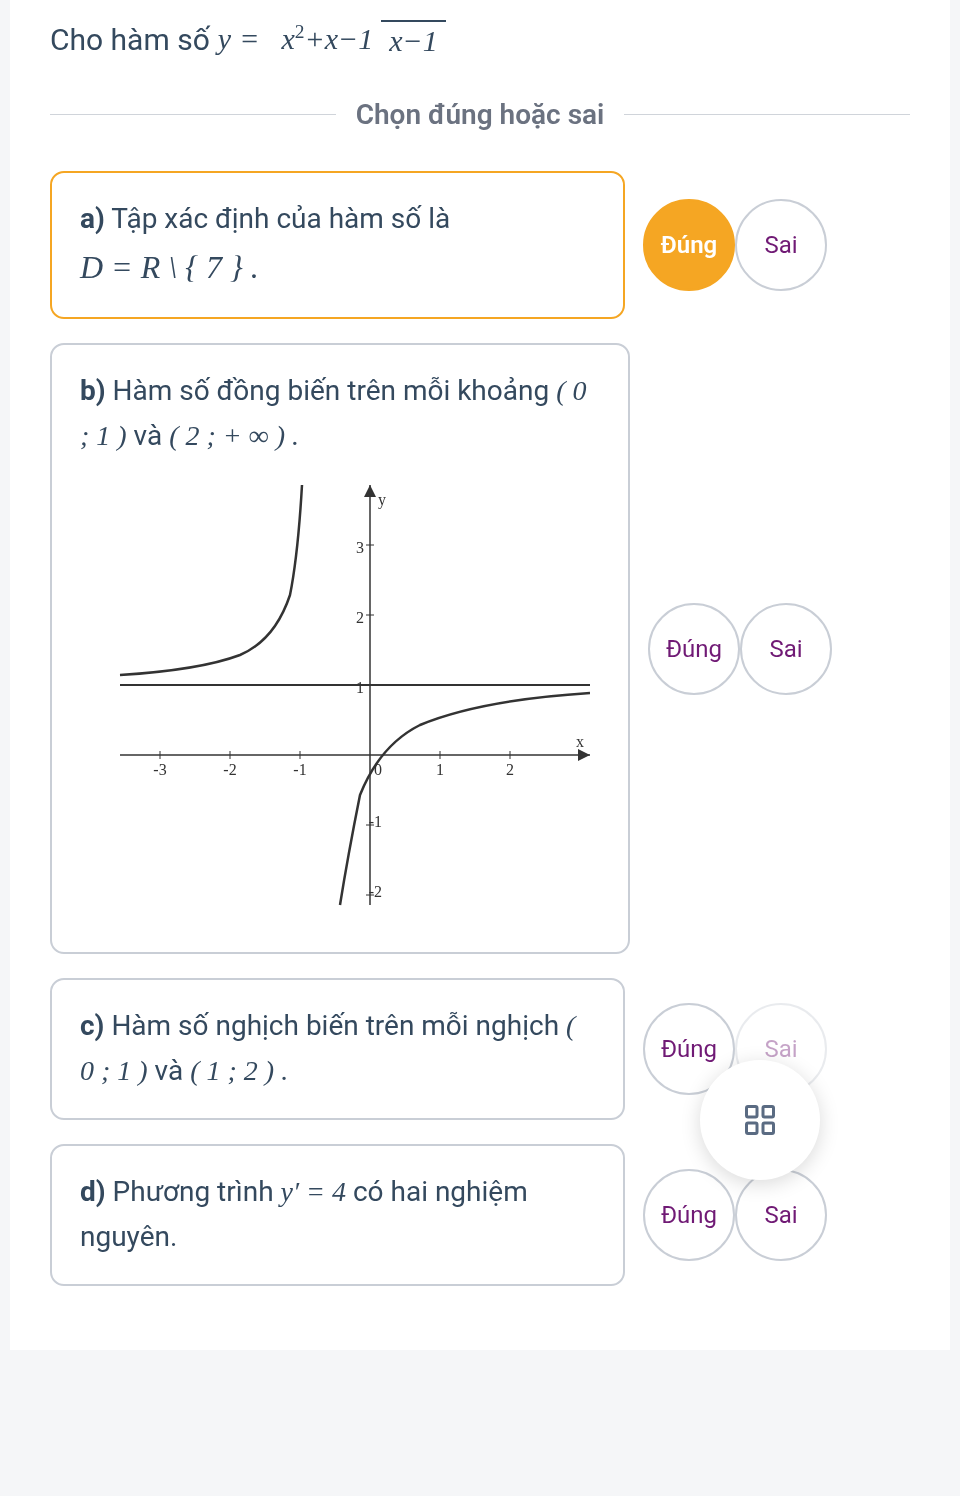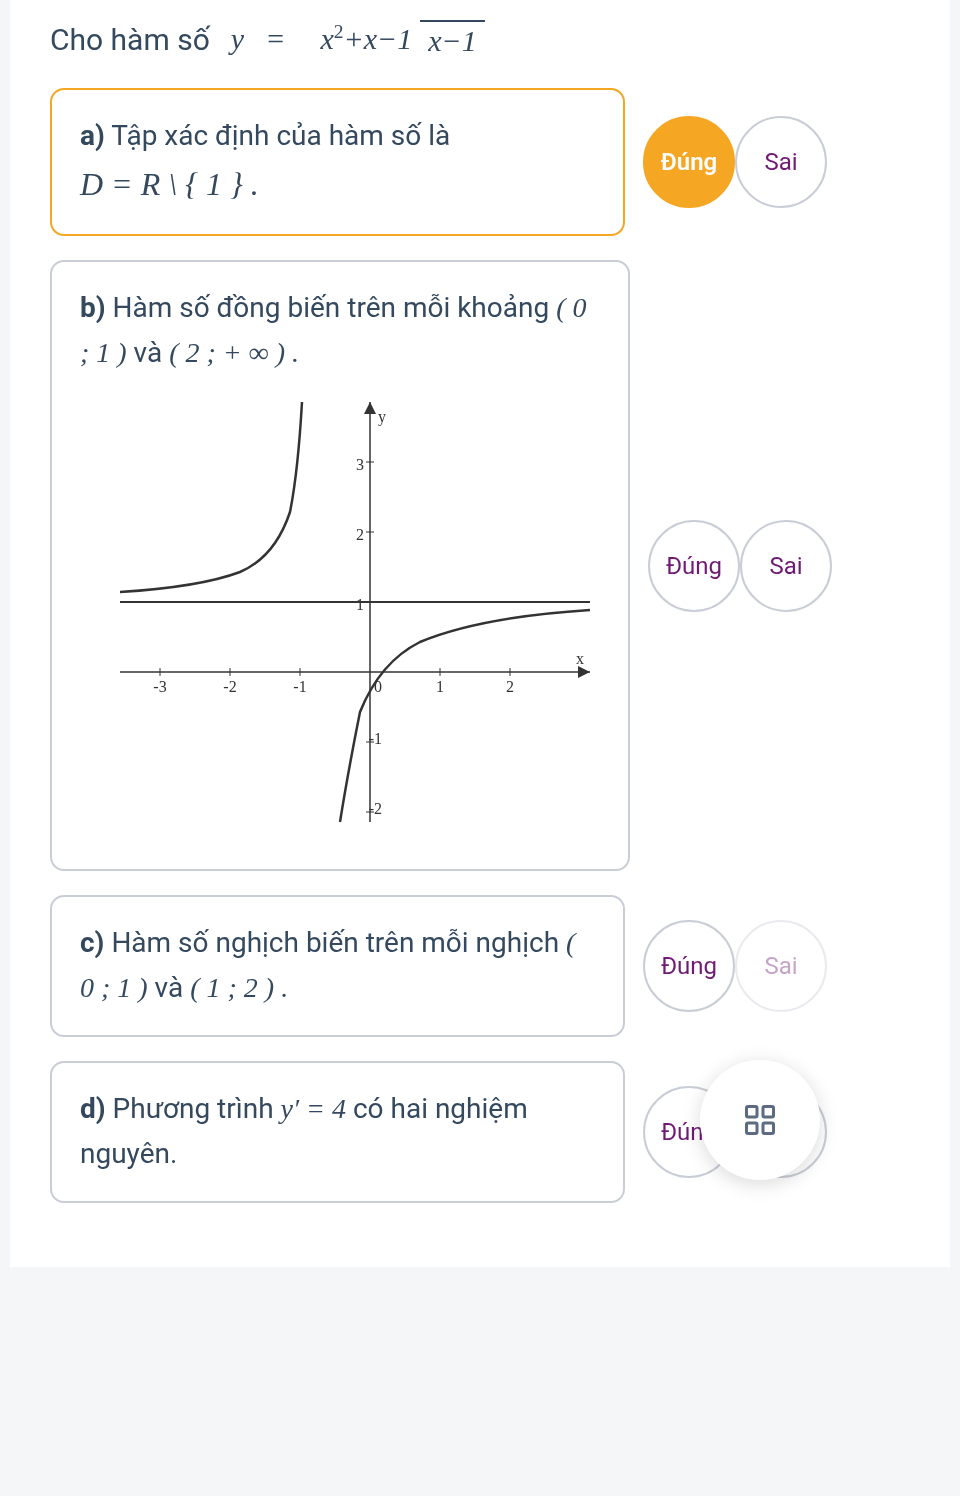--- a/index.html
+++ b/index.html
@@ -13,21 +13,21 @@
     background: #fff;
     padding: 0 40px 40px 40px;
     margin: 0 10px;
   }
   .question-header {
     font-size: 30px;
     padding: 20px 0 30px 0;
     display: flex;
     align-items: center;
     justify-content: flex-start;
-    gap: 21px;
+    gap: 8px;
     color: #34495e;
   }
   .fraction {
     display: inline-flex;
     align-items: center;
     font-family: "Times New Roman", serif;
     font-style: italic;
     vertical-align: middle;
     margin-left: 6px;
   }
@@ -125,26 +125,31 @@
     <span class="fraction">
       <span class="num">
         <span class="math">x</span><span class="sup">2</span><span class="math op">+</span><span class="math">x</span><span class="math op">−</span><span class="math n">1</span>
       </span>
       <span class="den">
         <span class="math">x</span><span class="math op">−</span><span class="math n">1</span>
       </span>
     </span>
   </div>
 
+  <div class="instruction-row">
+    <div class="instruction-line"></div>
+    <div class="instruction-text">Chọn đúng hoặc sai</div>
+    <div class="instruction-line"></div>
+  </div>
 
   <div class="option-row">
     <div class="option-card selected">
       <span class="option-label">a)</span>
       <span>Tập xác định của hàm số là</span><br>
-      <span class="math" style="font-size:32px;">D = R \ { 1 } .</span>
+      <span class="math" style="font-size:32px;">D = R \ { 7 } .</span>
     </div>
     <div class="btn-group">
       <div class="btn active">Đúng</div>
       <div class="btn">Sai</div>
     </div>
   </div>
 
   <div class="option-row">
     <div class="option-card">
       <div>

